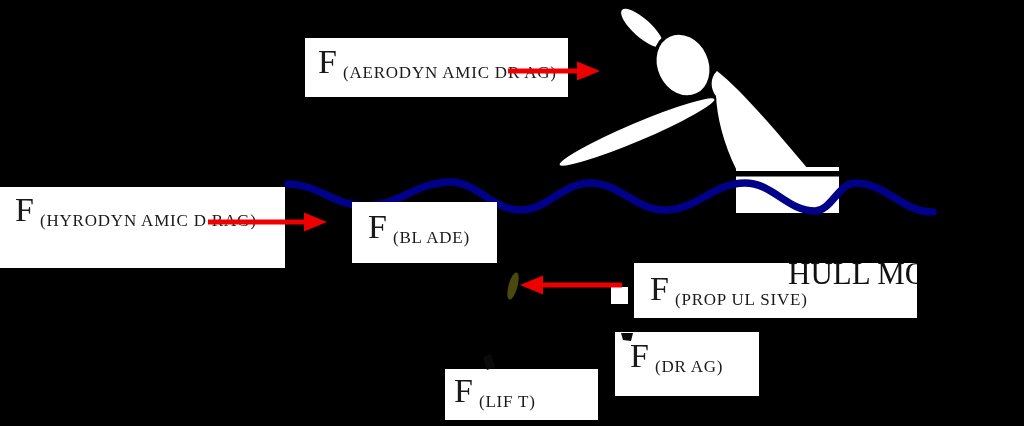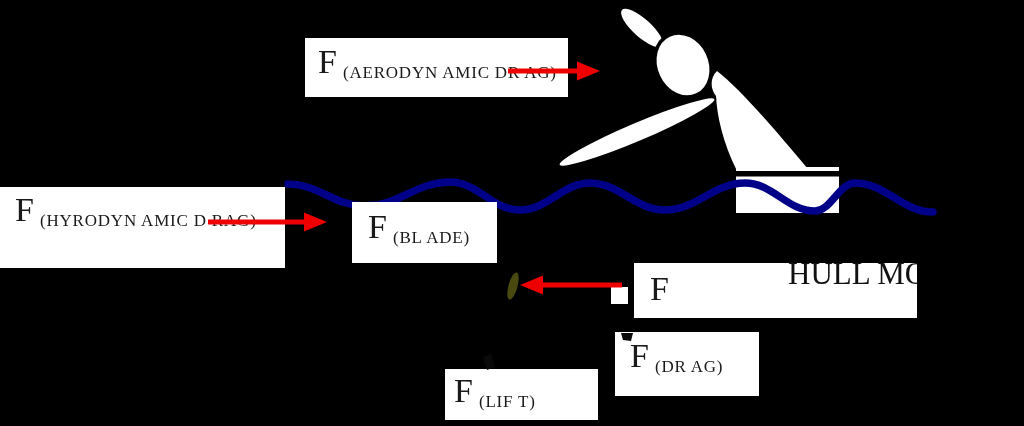--- a/index.html
+++ b/index.html
@@ -87,20 +87,21 @@
     <div class="fbox box-blade">
       <div class="flabel">
         <span class="F">F</span>
         <span class="sub">(BL ADE)</span>
       </div>
     </div>
 
     <div class="fbox box-prop">
       <div class="flabel">
         <span class="F">F</span>
+        <span class="sub">(PROP UL SIVE)</span>
       </div>
       <div class="hull-title">HULL MOV</div>
     </div>
 
     <div class="fbox box-drag">
       <div class="flabel">
         <span class="F">F</span>
         <span class="sub">(DR AG)</span>
       </div>
     </div>

